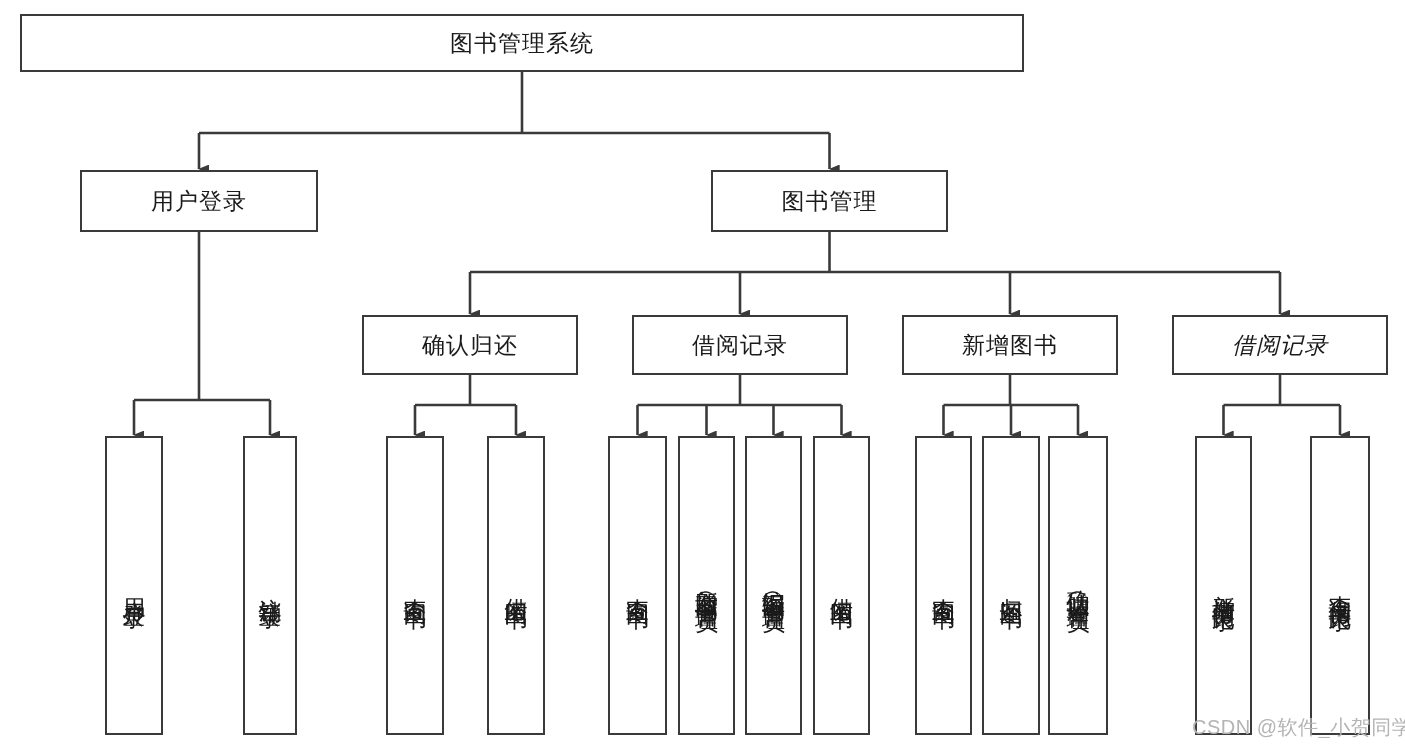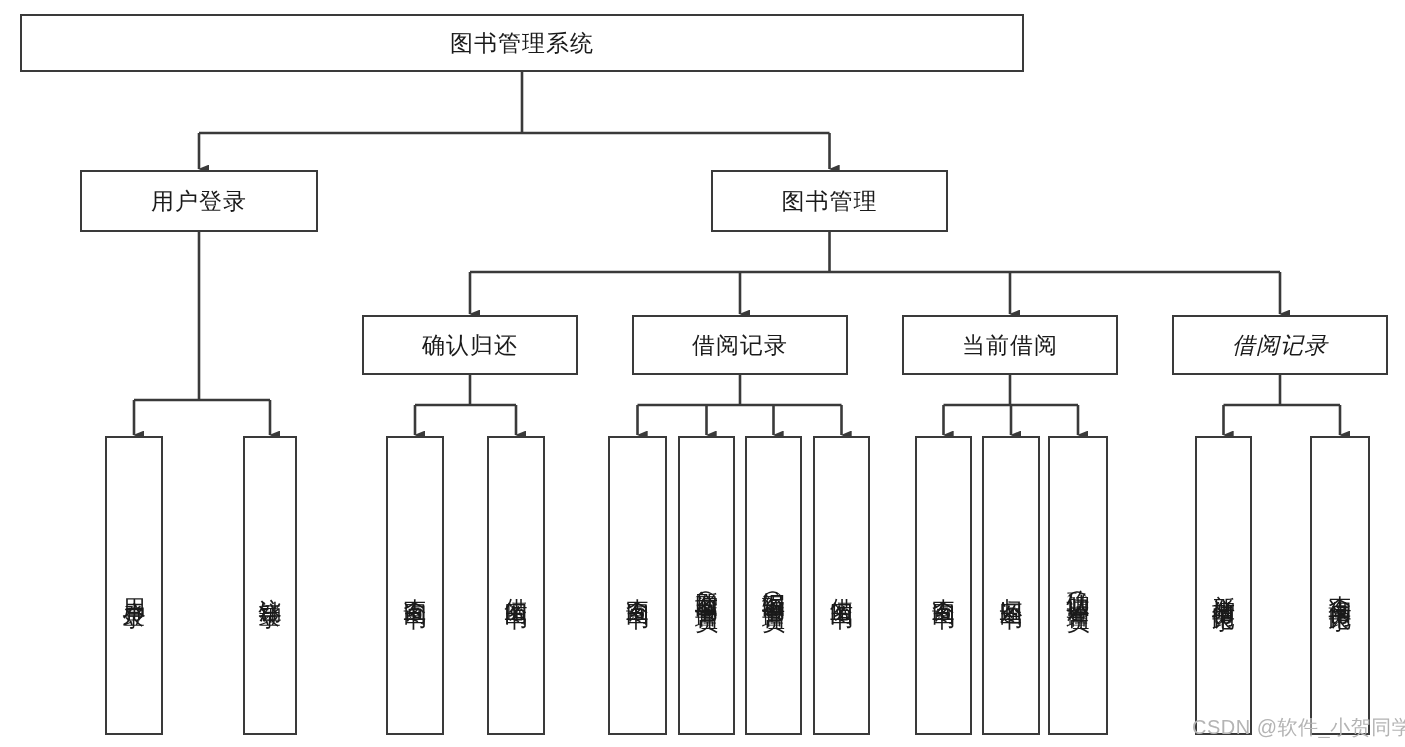--- a/index.html
+++ b/index.html
@@ -140,21 +140,21 @@
       <div class="node vert" style="left: 678px; top: 436px; width: 57px; height: 299px;">
         <span class="vtext">新增图书（管理员）</span>
       </div>
       <div class="node vert" style="left: 745px; top: 436px; width: 57px; height: 299px;">
         <span class="vtext">编辑图书（管理员）</span>
       </div>
       <div class="node vert" style="left: 813px; top: 436px; width: 57px; height: 299px;">
         <span class="vtext">借阅图书</span>
       </div>
       <div class="node horiz" style="left: 902px; top: 315px; width: 216px; height: 60px;">
-        <span>当前借阅</span>
+        <span>新增图书</span>
       </div>
       <div class="node vert" style="left: 915px; top: 436px; width: 57px; height: 299px;">
         <span class="vtext">查询图书</span>
       </div>
       <div class="node vert" style="left: 982px; top: 436px; width: 58px; height: 299px;">
         <span class="vtext">归还图书</span>
       </div>
       <div class="node vert" style="left: 1048px; top: 436px; width: 60px; height: 299px;">
         <span class="vtext">确认归还（管理员）</span>
       </div>

